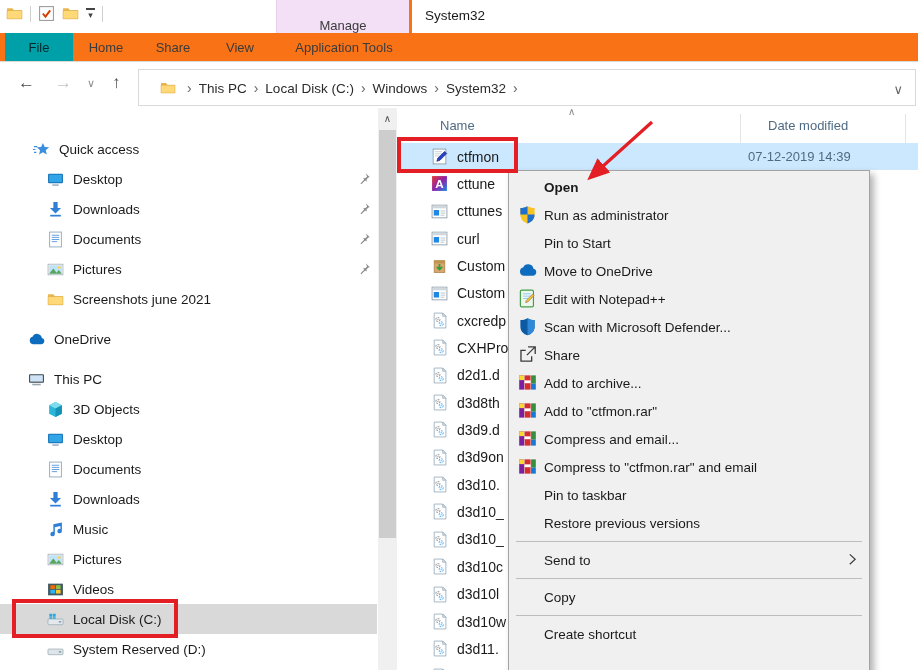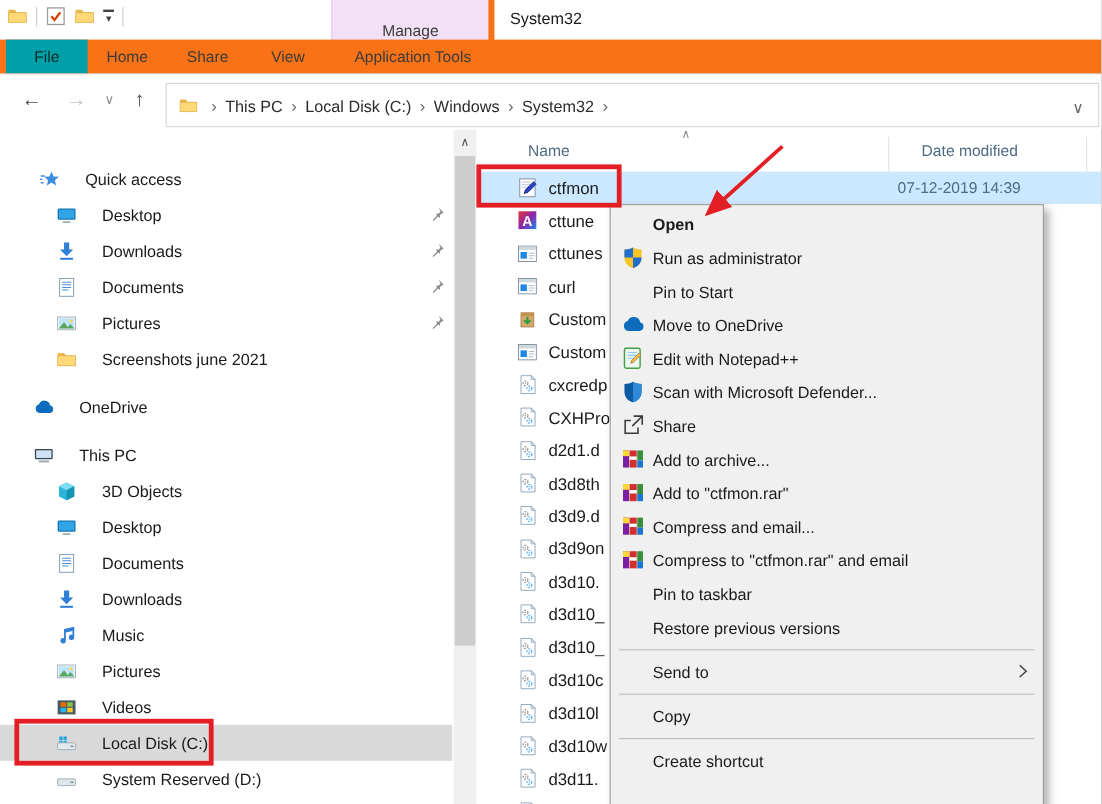--- a/index.html
+++ b/index.html
@@ -8,52 +8,52 @@
             font-family:"Liberation Sans", sans-serif; color:#1a1a1a; }
 
   
   .titlebar { position:absolute; left:0; top:0; width:918px; height:33px; background:#fff; }
   .qat { position:absolute; left:6px; top:5px; display:flex; align-items:center; gap:7px; }
   .qat .ic svg { width:17px; height:17px; display:block; }
   .qat-sep { width:1px; height:16px; background:#cfcfcf; }
   .qat-drop { font-size:9px; color:#444; line-height:8px; text-align:center; }
   .qat-drop .bar { display:block; width:9px; height:1.6px; background:#444; margin:0 auto 1px; }
   .manage-tab { position:absolute; left:276px; top:0; width:136px; height:50px; background:#f3e0f7;
-                border-left:1px solid #e3cfe9; border-right:5px solid #f97316;
+                border-left:1px solid #e3cfe9; border-right:3px solid #f97316;
                 display:flex; align-items:center; justify-content:center; font-size:13px; color:#3b3b3b; }
   .win-title { position:absolute; left:425px; top:8px; font-size:13.5px; color:#1a1a1a; }
 
   
   .ribbon { position:absolute; left:0; top:33px; width:918px; height:29px; background:#f97316;
             border-bottom:1px solid #d9d9d9; }
   .rtab { position:absolute; top:0; height:28px; display:flex; align-items:center; justify-content:center;
           font-size:13px; color:#3b3b3b; cursor:default; }
   .rtab-file { left:5px; width:68px; background:#00a0a8; color:#00282b; }
   .rtab-home { left:73px; width:66px; }
   .rtab-share { left:139px; width:68px; }
   .rtab-view { left:207px; width:66px; }
   .rtab-apptools { left:277px; width:134px; }
 
   
   .navrow { position:absolute; left:0; top:62px; width:918px; height:46px; background:#fff; }
   .nav-arrow { position:absolute; top:11px; font-size:17px; }
   .addr-box { position:absolute; left:138px; top:7px; width:778px; height:37px; background:#fff;
-              border:1px solid #d9d9d9; display:flex; align-items:center; font-size:13.5px; color:#2b2b2b; }
+              border:1px solid #d9d9d9; display:flex; align-items:center; font-size:13.5px; color:#2b2b2b;padding-left:11px; }
   .addr-box .ic { margin:0 4px 0 10px; } .addr-box .ic svg { width:16px; height:16px; display:block; }
   .crumb-sep { color:#666; font-size:14px; margin:0 7px; }
   .crumb { cursor:default; }
   .addr-chevron { position:absolute; right:12px; top:12px; color:#666; font-size:13px; }
 
   
   .sidebar { position:absolute; left:0; top:108px; width:377px; height:562px; padding-top:26px; overflow:hidden; }
   .side-row { position:relative; height:30px; display:flex; align-items:center; font-size:13.5px; }
   .side-row.gap { margin-top:10px;padding-left:28px; }
   .side-row.sel { background:#d9d9d9; }
   .side-row .ic { flex:0 0 auto; } .side-row .ic svg { width:17px; height:17px; display:block; }
-  .side-row .lbl { margin-left:21px; white-space:nowrap; }
+  .side-row .lbl { margin-left:9px; white-space:nowrap; }
   .ind0 { padding-left:33px; } .ind1 { padding-left:47px; }
   .pin { position:absolute; left:358px; top:8px; width:13px; height:13px; }
   .pin svg { width:13px; height:13px; display:block; }
 
   
   .scrollbar { position:absolute; left:378px; top:108px; width:19px; height:562px; background:#f0f0f0; }
   .sb-up { position:absolute; left:0; top:2px; width:19px; height:17px; color:#505050; font-size:10px;
            display:flex; align-items:center; justify-content:center; }
   .sb-thumb { position:absolute; left:1px; top:22px; width:17px; height:408px; background:#cdcdcd; }
 

